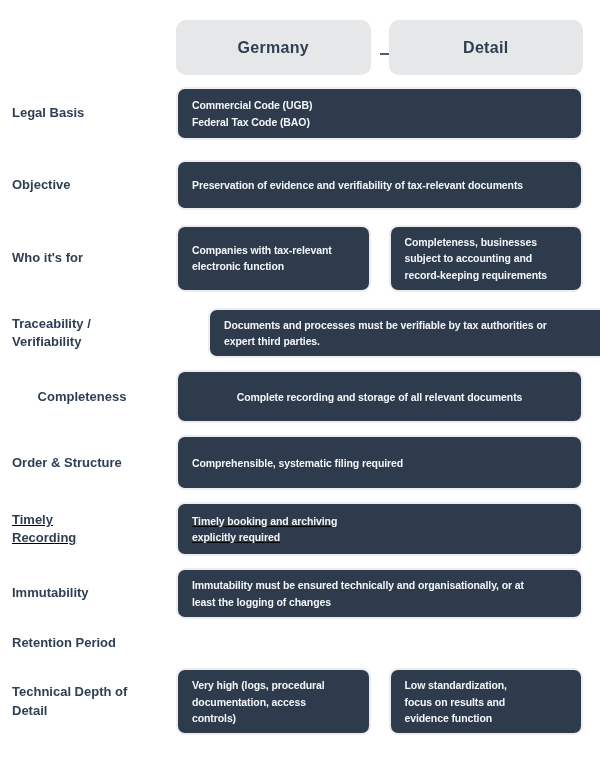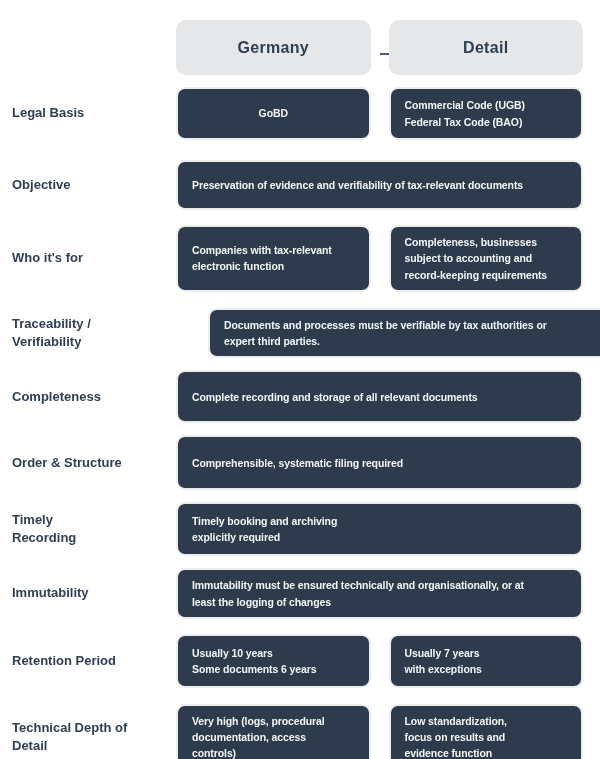--- a/index.html
+++ b/index.html
@@ -39,23 +39,23 @@
     color:#f3f6f8;font-size:10.5px;font-weight:700;line-height:1.55;
     letter-spacing:-0.1px;
   }
   .box-text{white-space:pre-line;}
   .box.center{align-items:center;text-align:center;}
   
   #rows .row:nth-child(1){--h:53px;margin-bottom:13px;}
   #rows .row:nth-child(2){--h:50px;margin-bottom:15px;margin-top:20px;}
   #rows .row:nth-child(3){--h:54px;margin-bottom:16px;}
   #rows .row:nth-child(4){--h:50px;margin-bottom:12px;gap:32px;}
-  #rows .row:nth-child(5){--h:53px;margin-bottom:12px;}
+  #rows .row:nth-child(5){--h:53px;margin-bottom:12px;text-align:center;}
   #rows .row:nth-child(6){--h:55px;margin-bottom:12px;}
-  #rows .row:nth-child(7){--h:54px;margin-bottom:12px;}
+  #rows .row:nth-child(7){--h:54px;margin-bottom:12px;text-decoration:underline;}
   #rows .row:nth-child(8){--h:50px;margin-bottom:15px;}
   #rows .row:nth-child(9){--h:54px;margin-bottom:16px;}
   #rows .row:nth-child(10){--h:52px;margin-bottom:0;}
 </style>
 </head>
 <body>
 
 <div class="canvas">
   <div class="sheet">
 
@@ -71,23 +71,20 @@
         <div class="pill">
           <span>Detail</span>
         </div>
       </div>
     </div>
 
     <div id="rows">
         <div class="row">
           <div class="label">Legal Basis</div>
           <div class="cells">
-            <div class="box center">
-              <span class="box-text">GoBD</span>
-            </div>
             <div class="box">
               <span class="box-text">Commercial Code (UGB)
 Federal Tax Code (BAO)</span>
             </div>
           </div>
         </div>
         <div class="row">
           <div class="label">Objective</div>
           <div class="cells span">
             <div class="box">
@@ -149,30 +146,20 @@
           <div class="label">Immutability</div>
           <div class="cells span">
             <div class="box">
               <span class="box-text">Immutability must be ensured technically and organisationally, or at
 least the logging of changes</span>
             </div>
           </div>
         </div>
         <div class="row">
           <div class="label">Retention Period</div>
-          <div class="cells">
-            <div class="box">
-              <span class="box-text">Usually 10 years
-Some documents 6 years</span>
-            </div>
-            <div class="box">
-              <span class="box-text">Usually 7 years
-with exceptions</span>
-            </div>
-          </div>
         </div>
         <div class="row">
           <div class="label">Technical Depth of
 Detail</div>
           <div class="cells">
             <div class="box">
               <span class="box-text">Very high (logs, procedural
 documentation, access
 controls)</span>
             </div>

